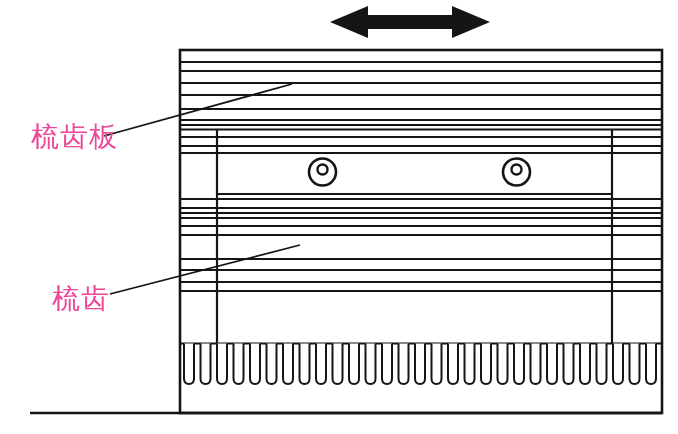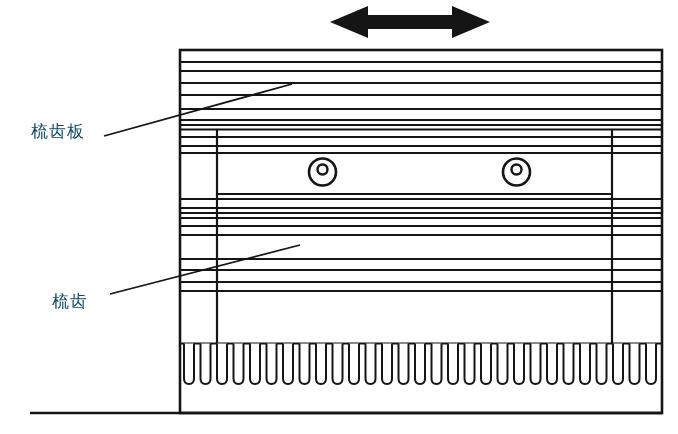--- a/index.html
+++ b/index.html
@@ -6,29 +6,29 @@
   .stage{
     position:relative;
     width:678px;height:434px;
     background:#ffffff;
     font-family:"Liberation Serif","DejaVu Serif",serif;
     overflow:hidden;
   }
   svg{position:absolute;left:0;top:0;display:block;}
   .diagram-label{
     position:absolute;
-    color:#0c4a6e;
-    font-size:17px;
+    color:#ec4899;
+    font-size:28px;
     letter-spacing:1px;
     white-space:nowrap;
     line-height:1;
     text-align:center;
   }
   .label-comb-plate{left:31px;top:123px;}
-  .label-comb-teeth{left:52px;top:293px;}
+  .label-comb-teeth{left:52px;top:285px;}
 </style>
 </head>
 <body>
 
 <div class="stage">
 
   <svg width="678" height="434" viewBox="0 0 678 434">
 
     <polygon points="330,22 368,6 368,15 452,15 452,6 490,22 452,38 452,29 368,29 368,38" fill="#151515"></polygon>
 

